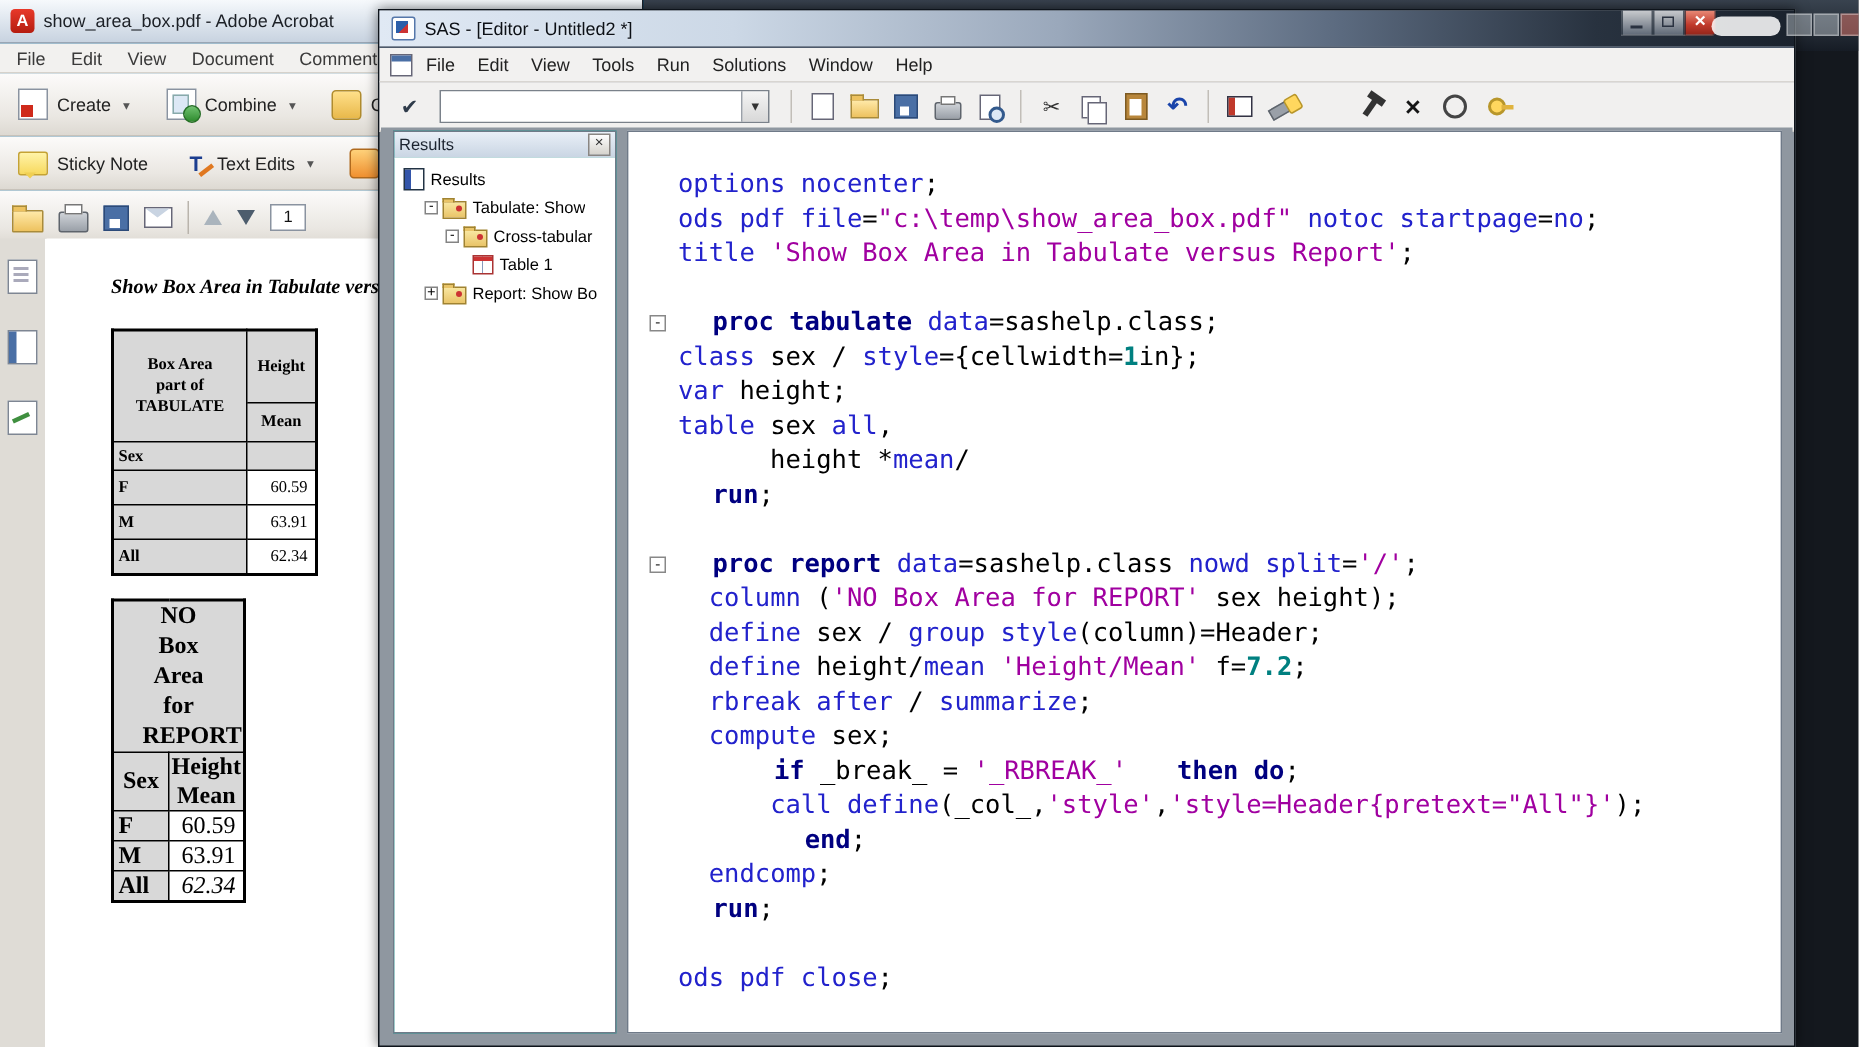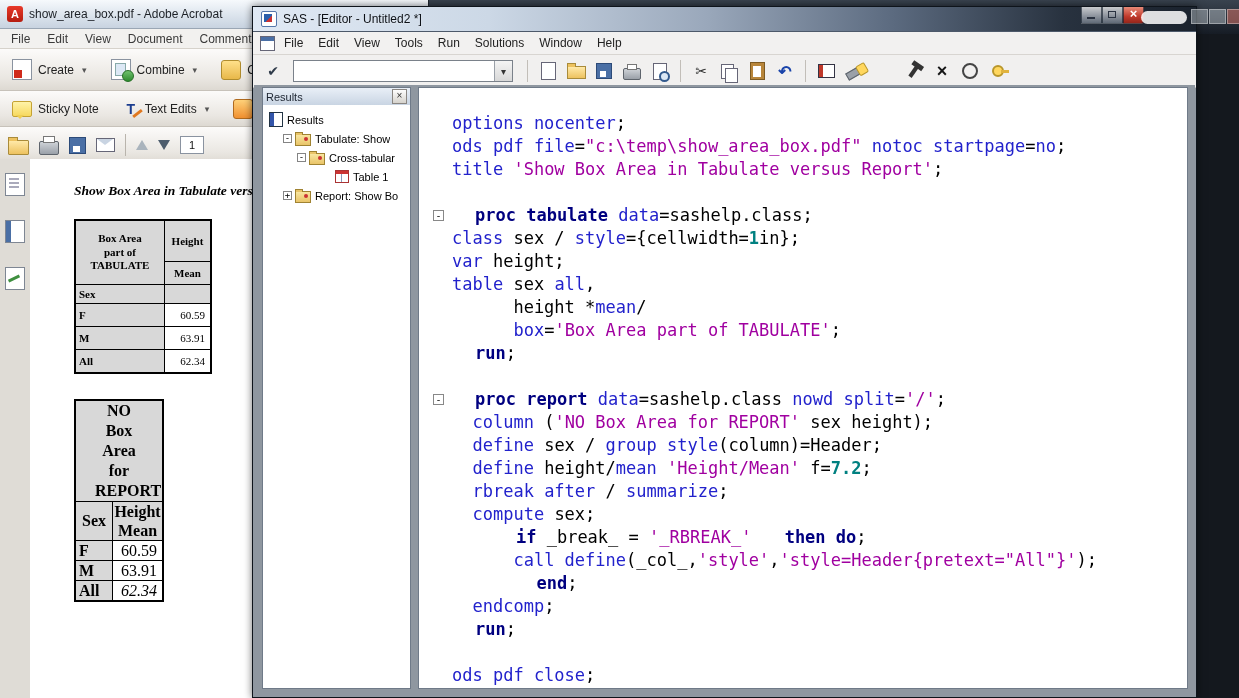--- a/index.html
+++ b/index.html
@@ -80,21 +80,21 @@
   .ac-doc{position:absolute;left:30px;top:159px;right:0;bottom:0;background:#fff;}
   .pdf-heading{position:absolute;left:44px;top:24px;font-family:"Liberation Serif",serif;
                font-weight:bold;font-style:italic;font-size:13.5px;color:#000;white-space:nowrap;}
   table.pdftbl{border-collapse:collapse;font-family:"Liberation Serif",serif;position:absolute;
                border:2px solid #000;}
   table.pdftbl td{border:1px solid #000;padding:0;}
   .pdf-t1{left:44px;top:60px;font-size:11px;}
   .pdf-t2{left:44px;top:240px;font-size:16px;}
   .hdrcell{background:#d8d8d8;font-weight:bold;text-align:center;vertical-align:middle;color:#000;}
   .boxcell{width:88px;}
-  .boxinner{width:60px;margin:6px auto;line-height:1.25;}
+  .boxinner{width:60px;margin:16px auto;line-height:1.25;}
   .hcell{width:45px;height:40px;}
   .mcell{height:22px;}
   .sexcell{height:18px;text-align:left;padding-left:3px !important;}
   .labcell{text-align:left;padding-left:3px !important;height:22px;}
   .valcell{background:#fff;text-align:right;padding-right:5px !important;font-weight:normal;color:#000;}
   .spancell{height:48px;}
   .spaninner{width:48px;margin:0 auto;line-height:1.25;}
   .t2sex{width:36px;height:32px;}
   .t2hm{width:49px;line-height:1.2;}
   .t2row td{height:19px;}
@@ -444,21 +444,21 @@
           <div class="tree-row" style="padding-left: 20px;">
             <span class="fold">-</span>
             <span class="ti ti-folder"></span>
             <span class="tl">Tabulate: Show</span>
           </div>
           <div class="tree-row" style="padding-left: 34px;">
             <span class="fold">-</span>
             <span class="ti ti-folder"></span>
             <span class="tl">Cross-tabular</span>
           </div>
-          <div class="tree-row" style="padding-left: 72px;">
+          <div class="tree-row" style="padding-left: 52px;">
             <span class="ti ti-table"></span>
             <span class="tl">Table 1</span>
           </div>
           <div class="tree-row" style="padding-left: 20px;">
             <span class="fold">+</span>
             <span class="ti ti-folder"></span>
             <span class="tl">Report: Show Bo</span>
           </div>
         </div>
     </div>
@@ -466,21 +466,20 @@
       <div id="code-area">
           <div class="code-line"><span class="ck">options nocenter</span><span class="ct">;</span></div>
           <div class="code-line"><span class="ck">ods pdf file</span><span class="ct">=</span><span class="cs">"c:\temp\show_area_box.pdf"</span><span class="ct"> </span><span class="ck">notoc startpage</span><span class="ct">=</span><span class="ck">no</span><span class="ct">;</span></div>
           <div class="code-line"><span class="ck">title </span><span class="cs">'Show Box Area in Tabulate versus Report'</span><span class="ct">;</span></div>
           <div class="code-line"></div>
           <div class="code-line"><span class="cfold">-</span><span class="cb">proc tabulate </span><span class="ck">data</span><span class="ct">=sashelp.class;</span></div>
           <div class="code-line"><span class="ck">class </span><span class="ct">sex / </span><span class="ck">style</span><span class="ct">={cellwidth=</span><span class="cn">1</span><span class="ct">in};</span></div>
           <div class="code-line"><span class="ck">var </span><span class="ct">height;</span></div>
           <div class="code-line"><span class="ck">table </span><span class="ct">sex </span><span class="ck">all</span><span class="ct">,</span></div>
           <div class="code-line"><span class="ct">      height *</span><span class="ck">mean</span><span class="ct">/</span></div>
-          <div class="code-line"><span class="ct">      </span><span class="ck">box</span><span class="ct">=</span><span class="cs">'Box Area part of TABULATE'</span><span class="ct">;</span></div>
           <div class="code-line"><span class="cb">run</span><span class="ct">;</span></div>
           <div class="code-line"></div>
           <div class="code-line"><span class="cfold">-</span><span class="cb">proc report </span><span class="ck">data</span><span class="ct">=sashelp.class </span><span class="ck">nowd split</span><span class="ct">=</span><span class="cs">'/'</span><span class="ct">;</span></div>
           <div class="code-line"><span class="ct">  </span><span class="ck">column</span><span class="ct"> (</span><span class="cs">'NO Box Area for REPORT'</span><span class="ct"> sex height);</span></div>
           <div class="code-line"><span class="ct">  </span><span class="ck">define</span><span class="ct"> sex / </span><span class="ck">group</span><span class="ct"> </span><span class="ck">style</span><span class="ct">(column)=Header;</span></div>
           <div class="code-line"><span class="ct">  </span><span class="ck">define</span><span class="ct"> height/</span><span class="ck">mean</span><span class="ct"> </span><span class="cs">'Height/Mean'</span><span class="ct"> f=</span><span class="cn">7.2</span><span class="ct">;</span></div>
           <div class="code-line"><span class="ct">  </span><span class="ck">rbreak after</span><span class="ct"> / </span><span class="ck">summarize</span><span class="ct">;</span></div>
           <div class="code-line"><span class="ct">  </span><span class="ck">compute</span><span class="ct"> sex;</span></div>
           <div class="code-line"><span class="ct">    </span><span class="cb">if</span><span class="ct"> _break_ = </span><span class="cs">'_RBREAK_'</span><span class="ct"> </span><span class="cb">then do</span><span class="ct">;</span></div>
           <div class="code-line"><span class="ct">      </span><span class="ck">call define</span><span class="ct">(_col_,</span><span class="cs">'style'</span><span class="ct">,</span><span class="cs">'style=Header{pretext="All"}'</span><span class="ct">);</span></div>

